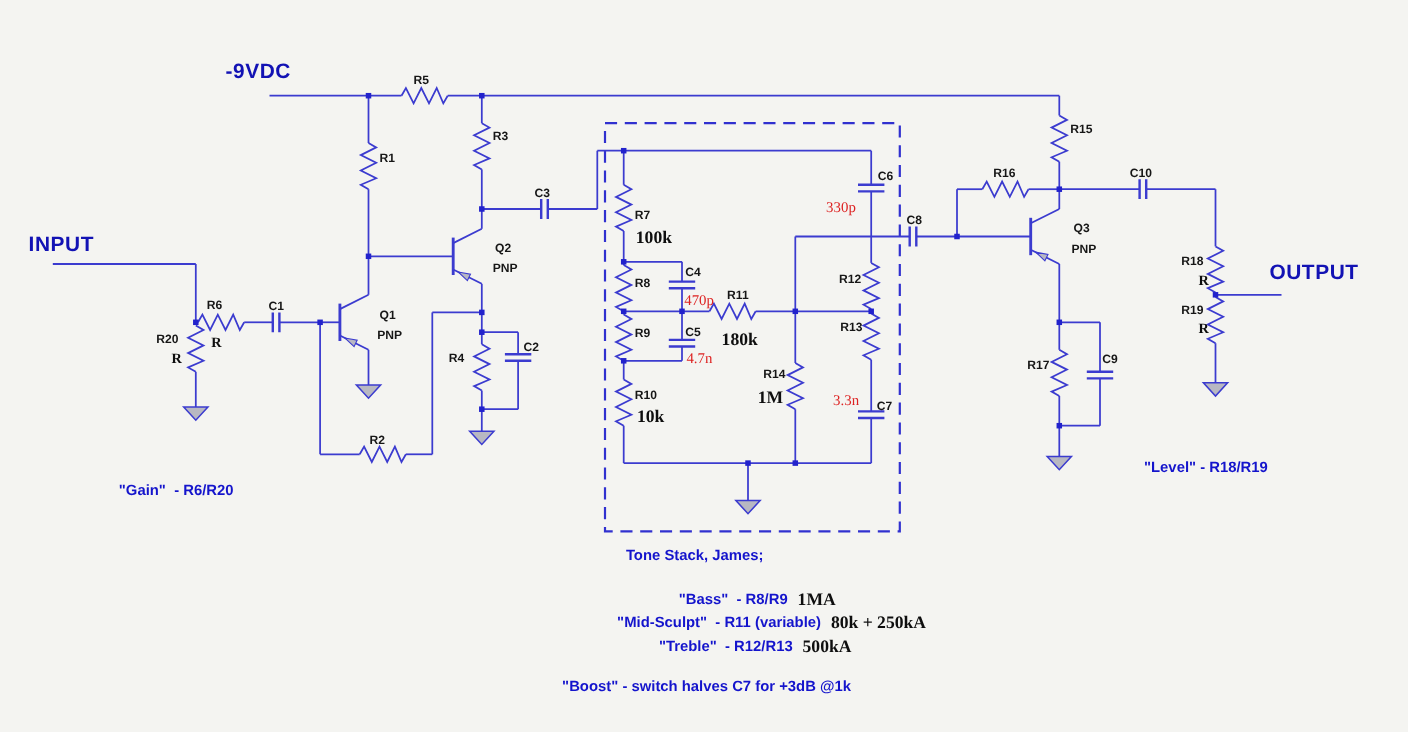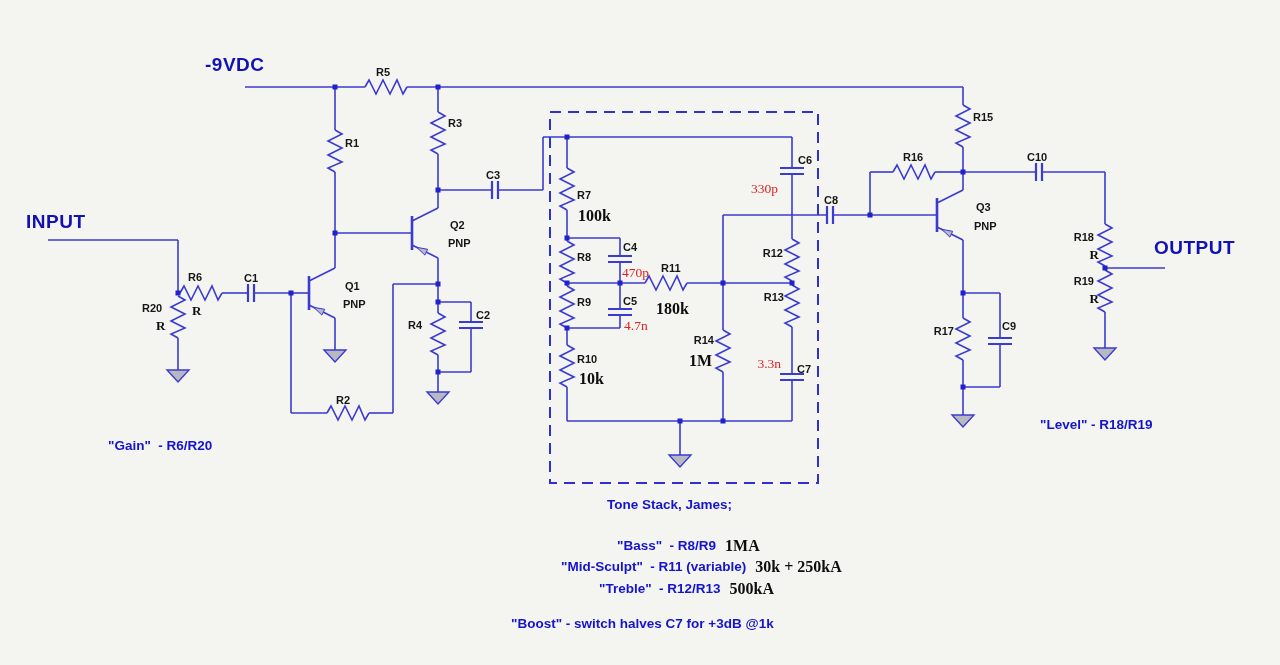--- a/index.html
+++ b/index.html
@@ -259,21 +259,21 @@
     <text class="ref" x="1002" y="330">C9</text>
     <text class="ref" x="1094" y="241" text-anchor="end">R18</text>
     <text class="valsm" x="1099" y="259" text-anchor="end">R</text>
     <text class="ref" x="1094" y="285" text-anchor="end">R19</text>
     <text class="valsm" x="1099" y="303" text-anchor="end">R</text>
   </g>
 </svg>
 
 <div class="ann" style="left:108px;top:438px;">"Gain"  - R6/R20</div>
 <div class="ann" style="left:1040px;top:417px;">"Level" - R18/R19</div>
-<div class="ann" style="left:607px;top:497px;">Tone Stack, James;</div>
+<div class="ann" style="left:569px;top:497px;">Tone Stack, James;</div>
 
 <div class="ann" style="left:617px;top:536px;"><span>"Bass"  - R8/R9</span><span class="sv">1MA</span></div>
 
-<div class="ann" style="left:561px;top:557px;"><span>"Mid-Sculpt"  - R11 (variable)</span><span class="sv">30k + 250kA</span></div>
+<div class="ann" style="left:561px;top:557px;"><span>"Mid-Sculpt"  - R11 (variable)</span><span class="sv">80k + 250kA</span></div>
 
 <div class="ann" style="left:599px;top:579px;"><span>"Treble"  - R12/R13</span><span class="sv">500kA</span></div>
 
 <div class="ann" style="left:511px;top:616px;">"Boost" - switch halves C7 for +3dB @1k</div>
 
 </body></html>

